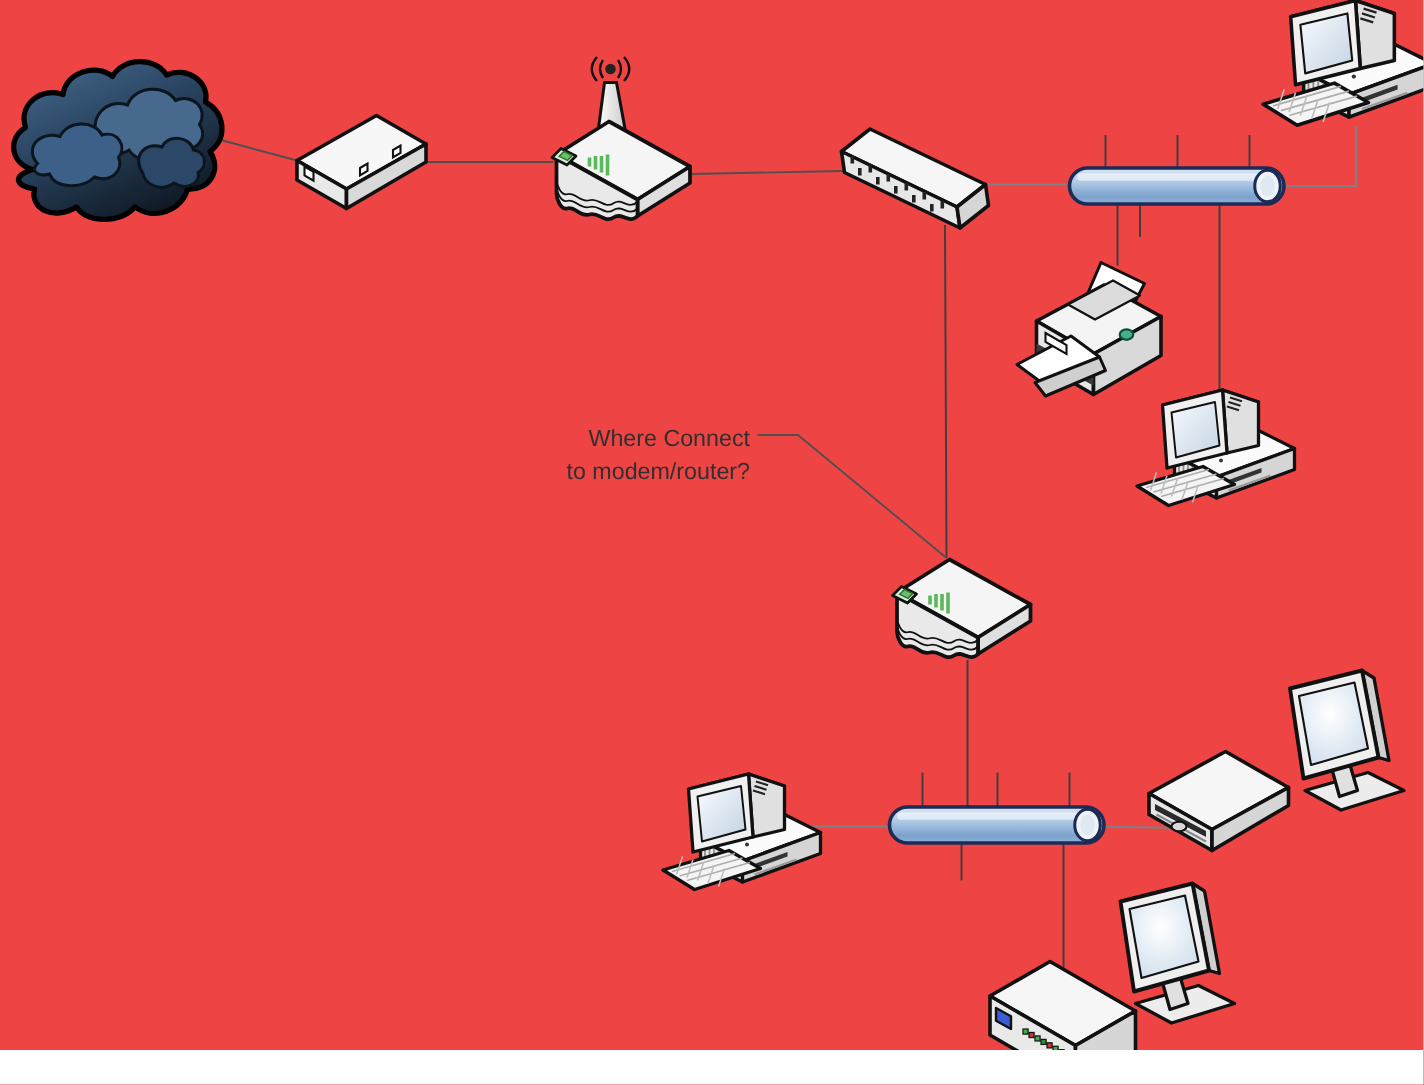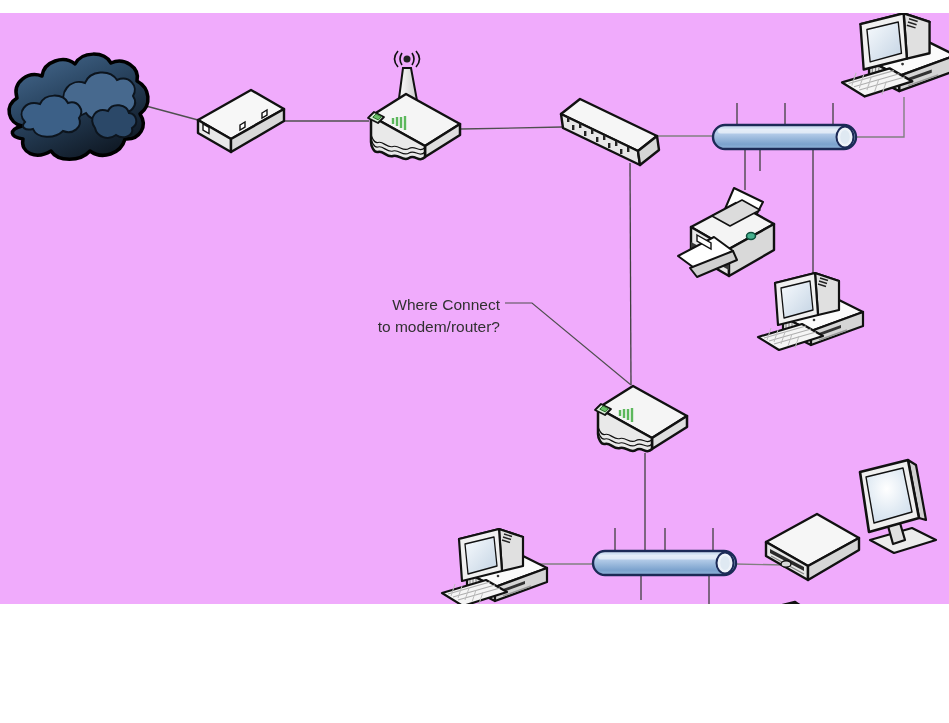--- a/index.html
+++ b/index.html
@@ -1,17 +1,17 @@
 <!DOCTYPE html>
 <html><head>
 <meta charset="utf-8">
 <style>
   html,body{margin:0;padding:0;background:#ffffff;}
-  .canvas{width:949px;height:591px;position:relative;background:#f0abfc;overflow:hidden;
-          font-family:"Liberation Sans",sans-serif;margin-top:13px;}
+  .canvas{width:949px;height:700px;position:relative;background:#ef4444;overflow:hidden;
+          font-family:"Liberation Sans",sans-serif;}
   svg{display:block;}
   text.note{font-family:"Liberation Sans",sans-serif;font-size:15.5px;fill:#303030;}
 </style>
 </head>
 <body>
 
 <div class="canvas">
 <svg width="949" height="723" viewBox="0 0 949 723" xmlns="http://www.w3.org/2000/svg">
   <defs>
     <linearGradient id="busGrad" x1="0" y1="0" x2="0" y2="1">

